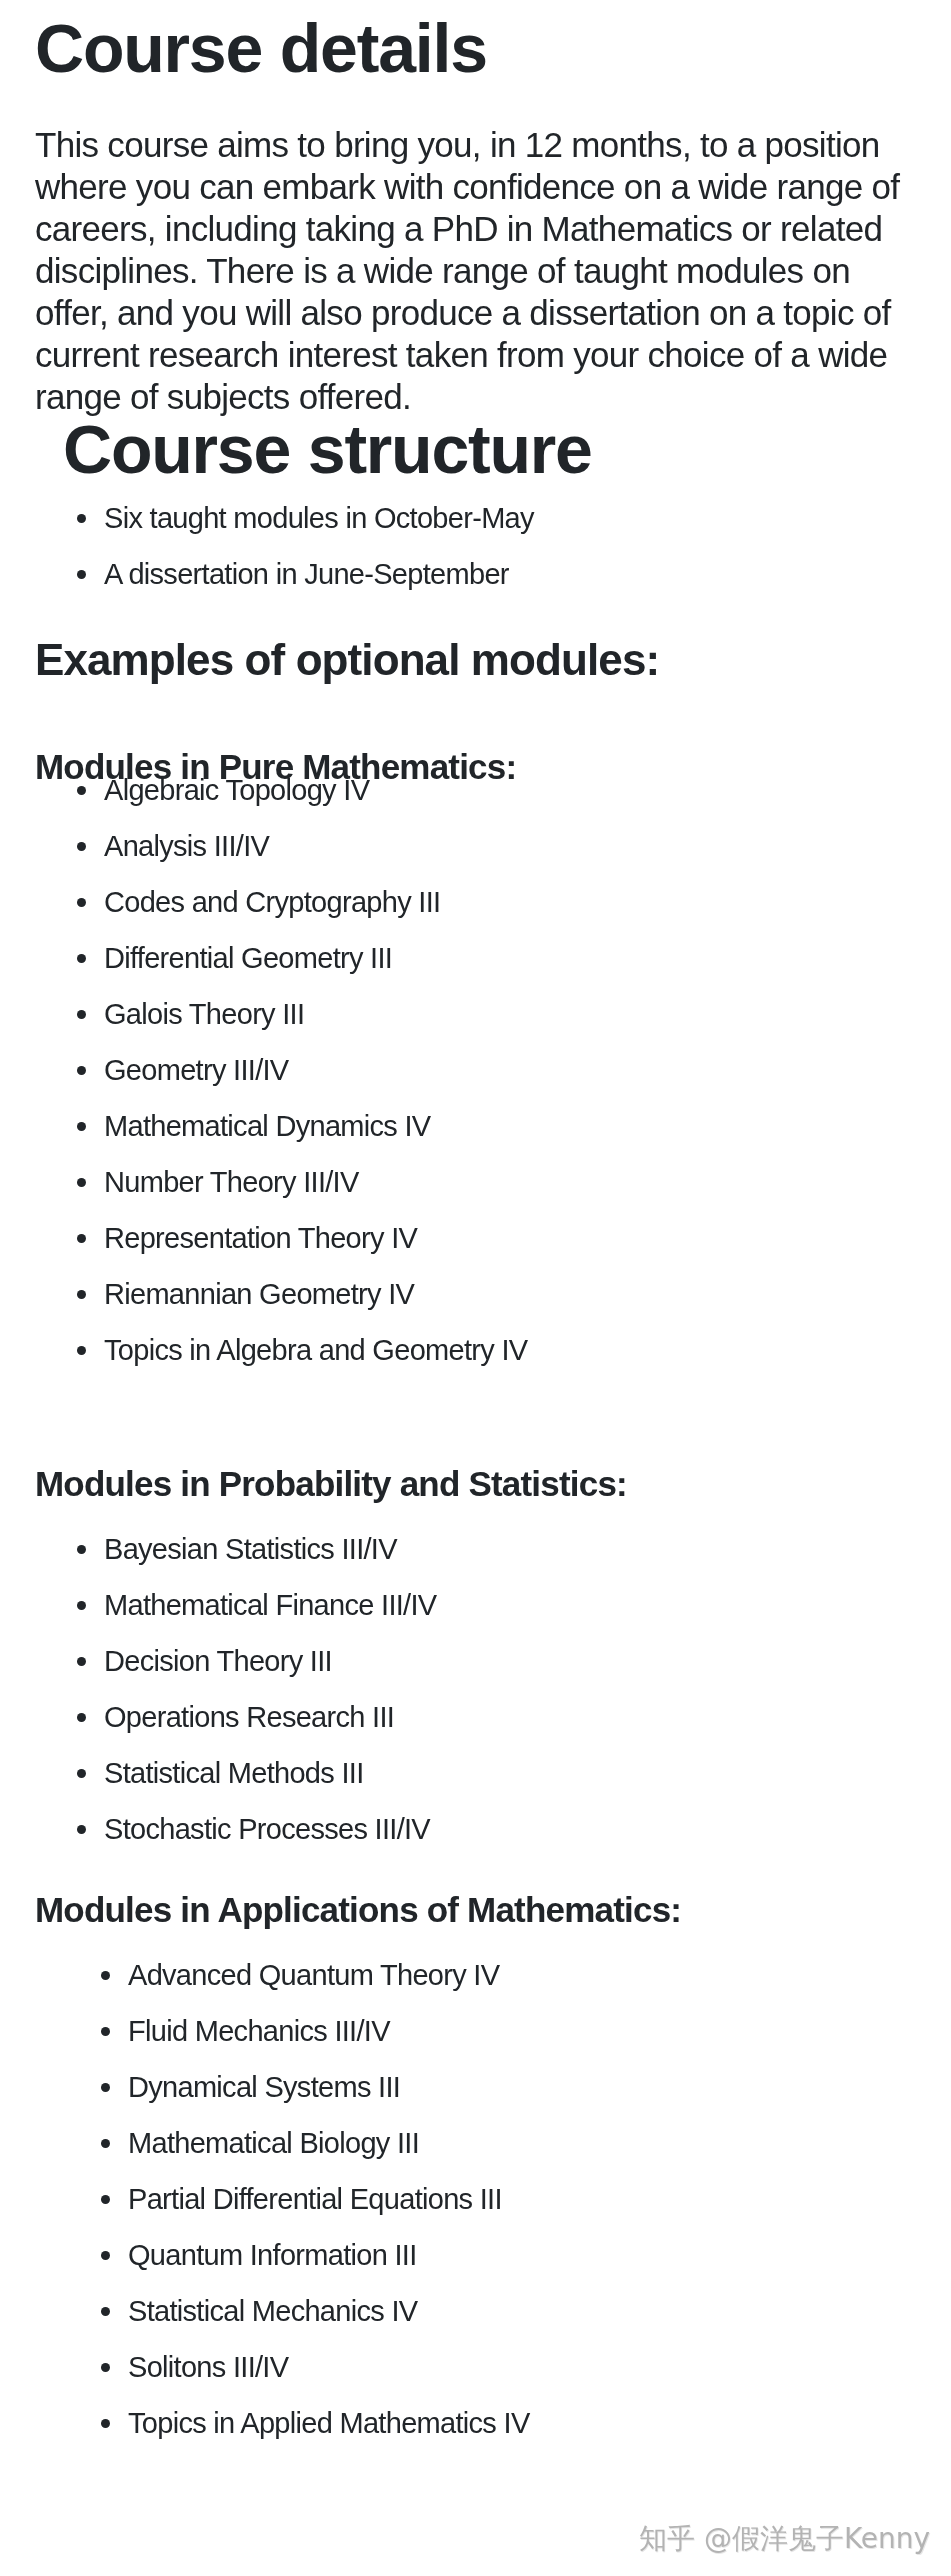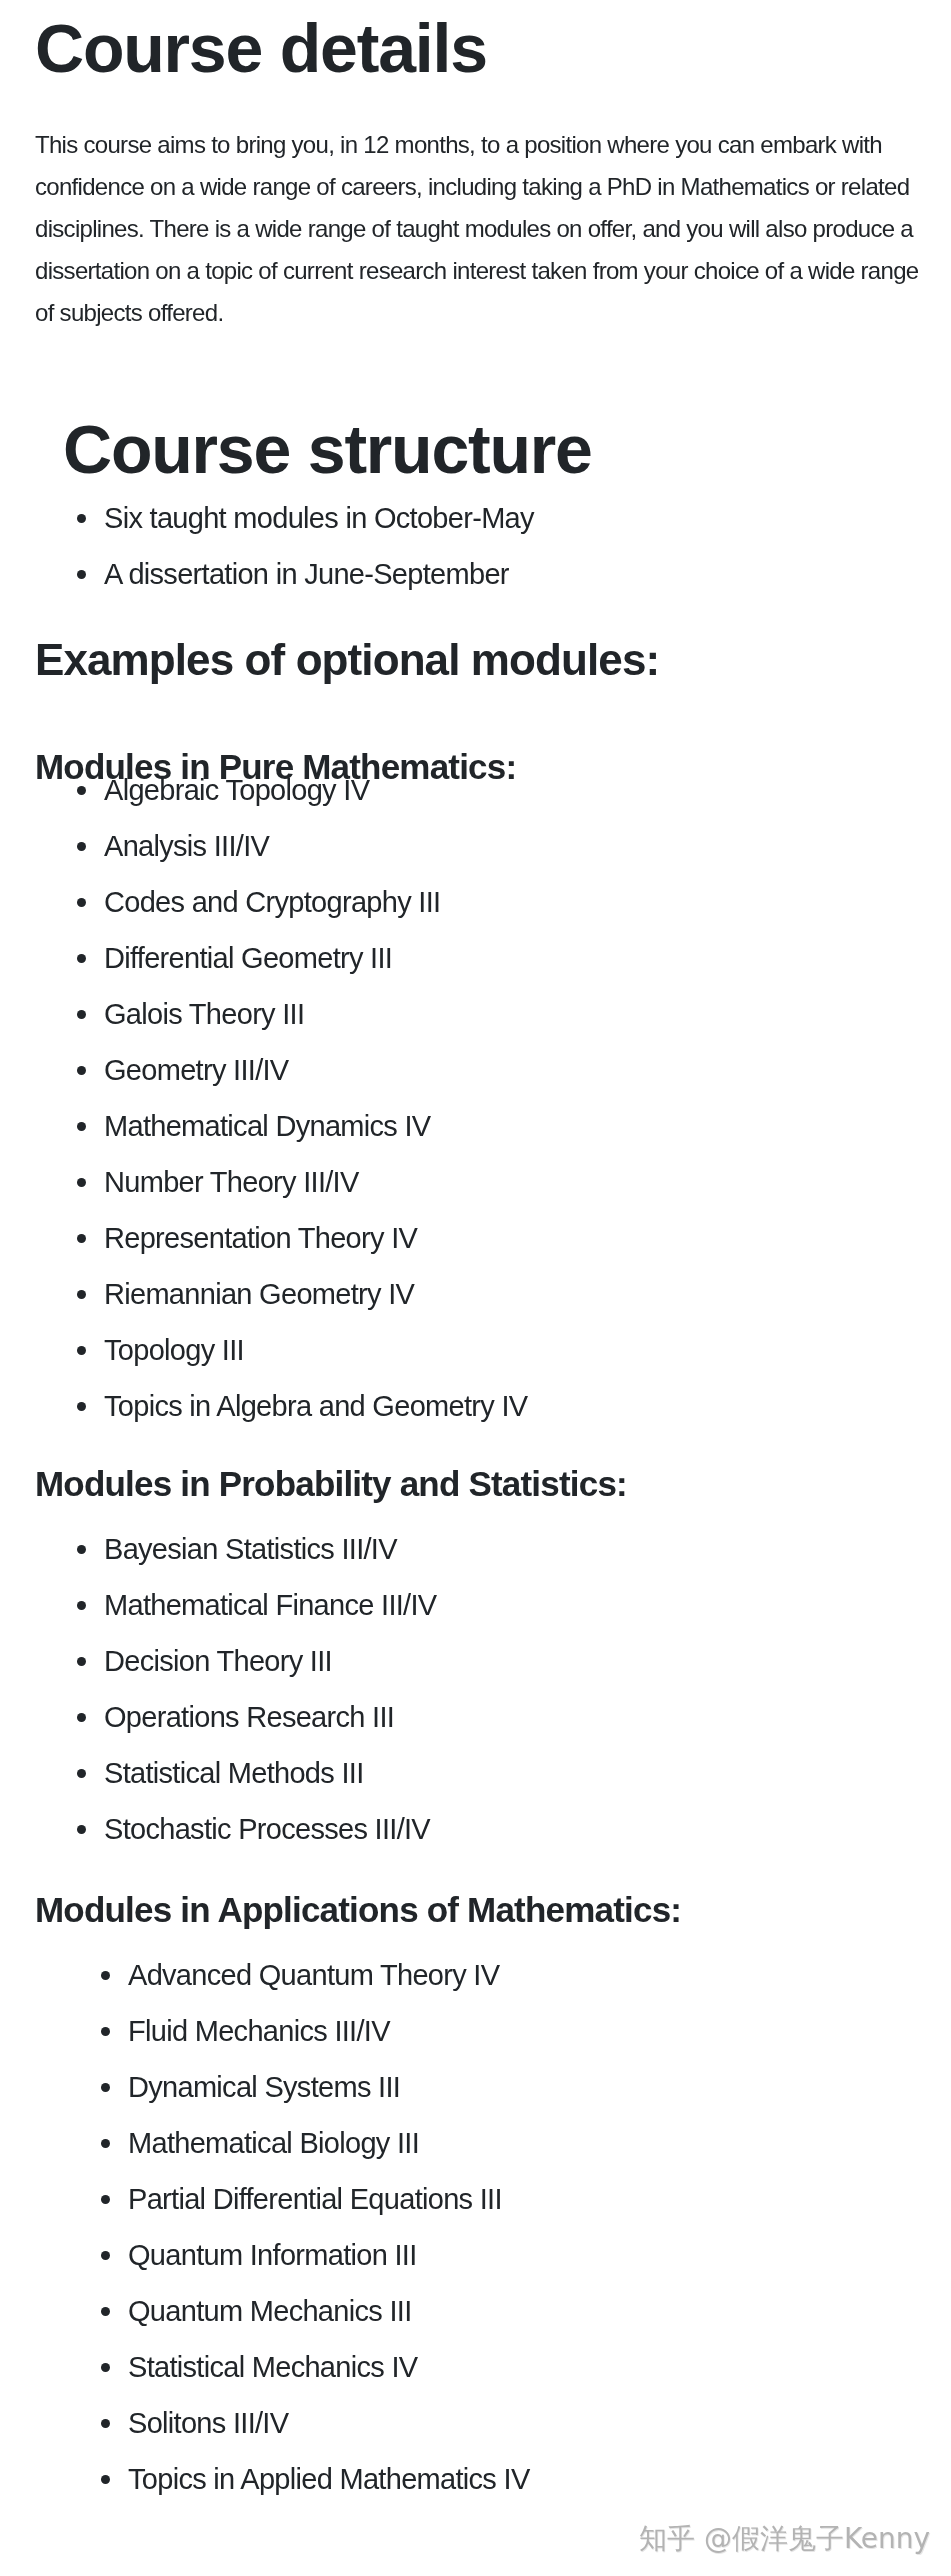--- a/index.html
+++ b/index.html
@@ -53,21 +53,21 @@
       line-height: 1;
       color: #212529;
       white-space: nowrap;
     }
     .intro {
       position: absolute;
       left: 35px;
       top: 124px;
       width: 896px;
       margin: 0;
-      font-size: 24px;
+      font-size: 35px;
       line-height: 42px;
       letter-spacing: -0.7px;
       color: #212529;
     }
     .list {
       position: absolute;
       left: 0;
       margin: 0;
       padding: 0;
       list-style: none;
@@ -124,21 +124,20 @@
     <li><span class="bullet"></span><span>Algebraic Topology IV</span></li>
     <li><span class="bullet"></span><span>Analysis III/IV</span></li>
     <li><span class="bullet"></span><span>Codes and Cryptography III</span></li>
     <li><span class="bullet"></span><span>Differential Geometry III</span></li>
     <li><span class="bullet"></span><span>Galois Theory III</span></li>
     <li><span class="bullet"></span><span>Geometry III/IV</span></li>
     <li><span class="bullet"></span><span>Mathematical Dynamics IV</span></li>
     <li><span class="bullet"></span><span>Number Theory III/IV</span></li>
     <li><span class="bullet"></span><span>Representation Theory IV</span></li>
     <li><span class="bullet"></span><span>Riemannian Geometry IV</span></li>
-    <li><span class="bullet"></span><span>Topology III</span></li>
     <li><span class="bullet"></span><span>Topics in Algebra and Geometry IV</span></li>
   </ul>
 
   <h3 class="h3" style="top:1466px;">Modules in Probability and Statistics:</h3>
   <ul class="list" style="top:1521px;">
     <li><span class="bullet"></span><span>Bayesian Statistics III/IV</span></li>
     <li><span class="bullet"></span><span>Mathematical Finance III/IV</span></li>
     <li><span class="bullet"></span><span>Decision Theory III</span></li>
     <li><span class="bullet"></span><span>Operations Research III</span></li>
     <li><span class="bullet"></span><span>Statistical Methods III</span></li>
@@ -146,21 +145,20 @@
   </ul>
 
   <h3 class="h3" style="top:1892px;">Modules in Applications of Mathematics:</h3>
   <ul class="list" style="top:1947px;padding-left:24px;">
     <li><span class="bullet"></span><span>Advanced Quantum Theory IV</span></li>
     <li><span class="bullet"></span><span>Fluid Mechanics III/IV</span></li>
     <li><span class="bullet"></span><span>Dynamical Systems III</span></li>
     <li><span class="bullet"></span><span>Mathematical Biology III</span></li>
     <li><span class="bullet"></span><span>Partial Differential Equations III</span></li>
     <li><span class="bullet"></span><span>Quantum Information III</span></li>
-    <li><span class="bullet"></span><span>Quantum Mechanics III</span></li>
     <li><span class="bullet"></span><span>Statistical Mechanics IV</span></li>
     <li><span class="bullet"></span><span>Solitons III/IV</span></li>
     <li><span class="bullet"></span><span>Topics in Applied Mathematics IV</span></li>
   </ul>
 
   <div class="watermark">知乎 @假洋鬼子Kenny</div>
 
 </div>
 
 

